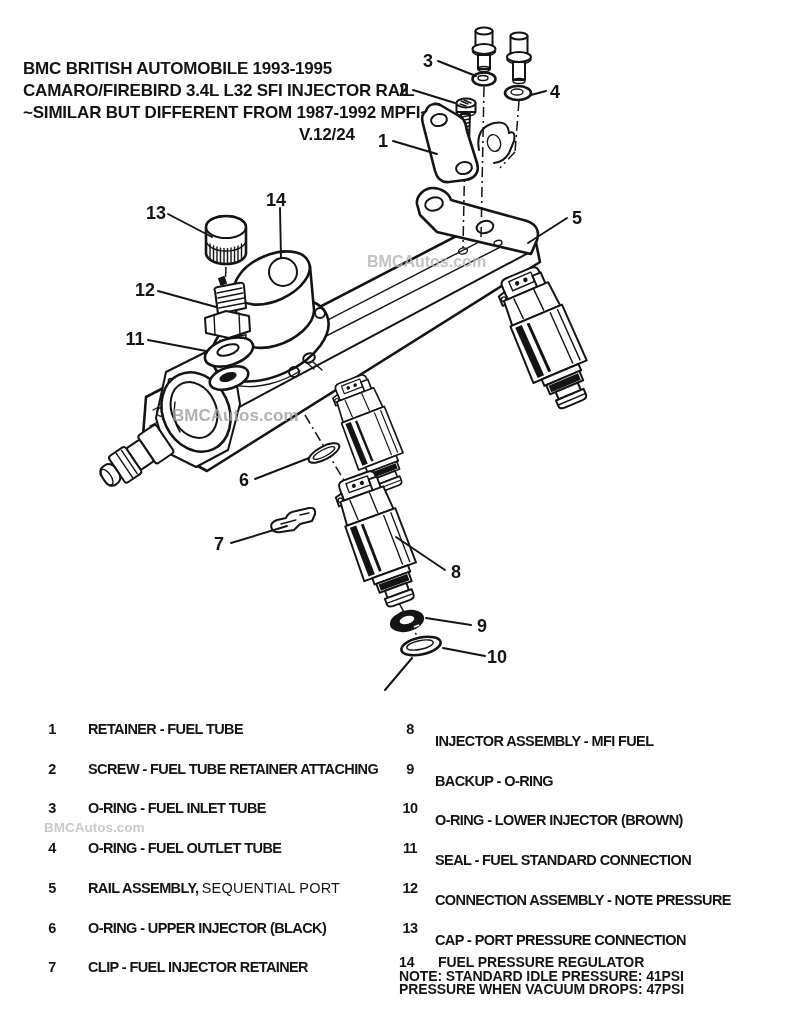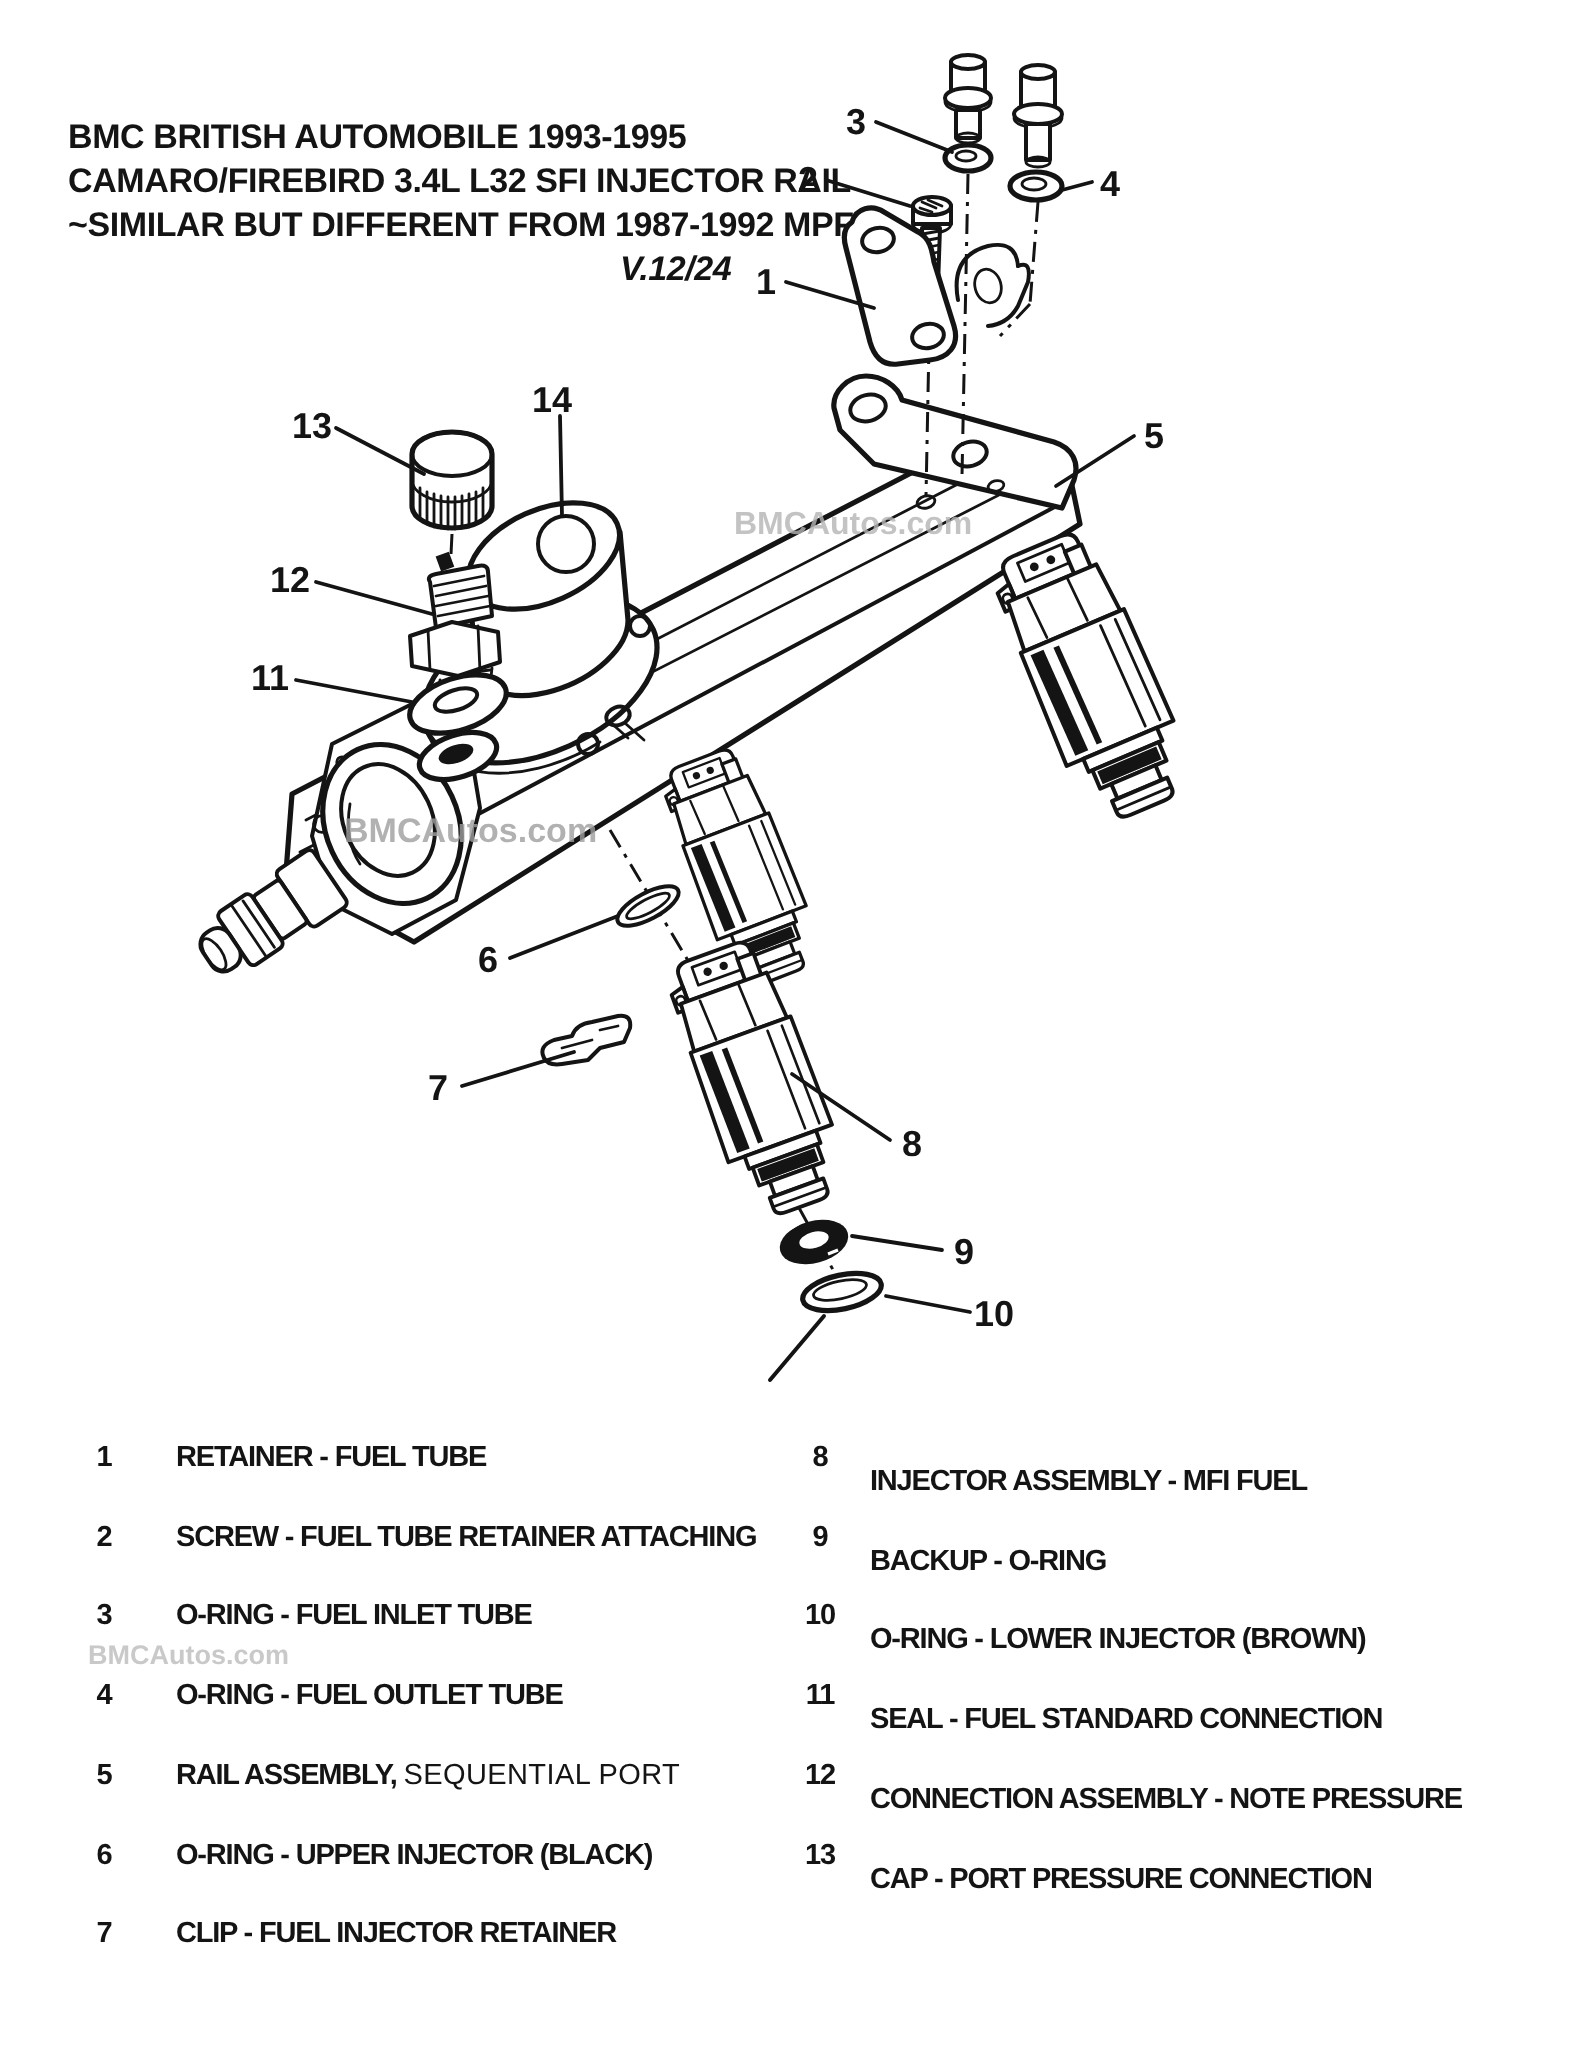--- a/index.html
+++ b/index.html
@@ -1,21 +1,21 @@
 <!DOCTYPE html>
 <html><head>
 <meta charset="utf-8">
 <style>
   html,body{margin:0;padding:0;background:#ffffff;}
   .page{position:relative;width:791px;height:1024px;background:#ffffff;overflow:hidden;
         font-family:"Liberation Sans",sans-serif;color:#141414;}
   
-  .hdr{position:absolute;left:34px;top:58px;font-size:17px;font-weight:bold;
+  .hdr{position:absolute;left:23px;top:58px;font-size:17px;font-weight:bold;
        line-height:22px;letter-spacing:-0.2px;white-space:nowrap;}
-  .hdr .v-line{padding-left:276px;font-style:italic;}
+  .hdr .v-line{padding-left:276px;}
   
   .dia{position:absolute;left:0;top:0;}
   .ln{fill:none;stroke:#141414;stroke-width:2;stroke-linecap:round;stroke-linejoin:round;}
   .ln15{fill:none;stroke:#141414;stroke-width:1.4;stroke-linecap:round;stroke-linejoin:round;}
   .fw{fill:#ffffff;stroke:#141414;stroke-width:2;stroke-linecap:round;stroke-linejoin:round;}
   .fw25{fill:#ffffff;stroke:#141414;stroke-width:2.6;stroke-linejoin:round;}
   .dk{fill:#141414;stroke:none;}
   .dd{fill:none;stroke:#141414;stroke-width:1.5;stroke-dasharray:10 4 2 4;}
   .ldr{fill:none;stroke:#141414;stroke-width:1.9;stroke-linecap:round;}
   .callout{font-family:"Liberation Sans",sans-serif;font-size:18px;font-weight:bold;fill:#141414;}
@@ -351,16 +351,21 @@
   </div>
   <div class="prow" style="left:399px;top:880px;">
     <span class="pnum pnum-r">12</span>
     <span class="plbl-r">CONNECTION ASSEMBLY - NOTE PRESSURE</span>
   </div>
   <div class="prow" style="left:399px;top:920px;">
     <span class="pnum pnum-r">13</span>
     <span class="plbl-r">CAP - PORT PRESSURE CONNECTION</span>
   </div>
 
+  <div class="item14">
+    <div><span class="i14num">14</span><span>FUEL PRESSURE REGULATOR</span></div>
+    <div>NOTE: STANDARD IDLE PRESSURE: 41PSI</div>
+    <div>PRESSURE WHEN VACUUM DROPS: 47PSI</div>
+  </div>
 
   <div class="wm-html">BMCAutos.com</div>
 
 </div>
 
 </body></html>

